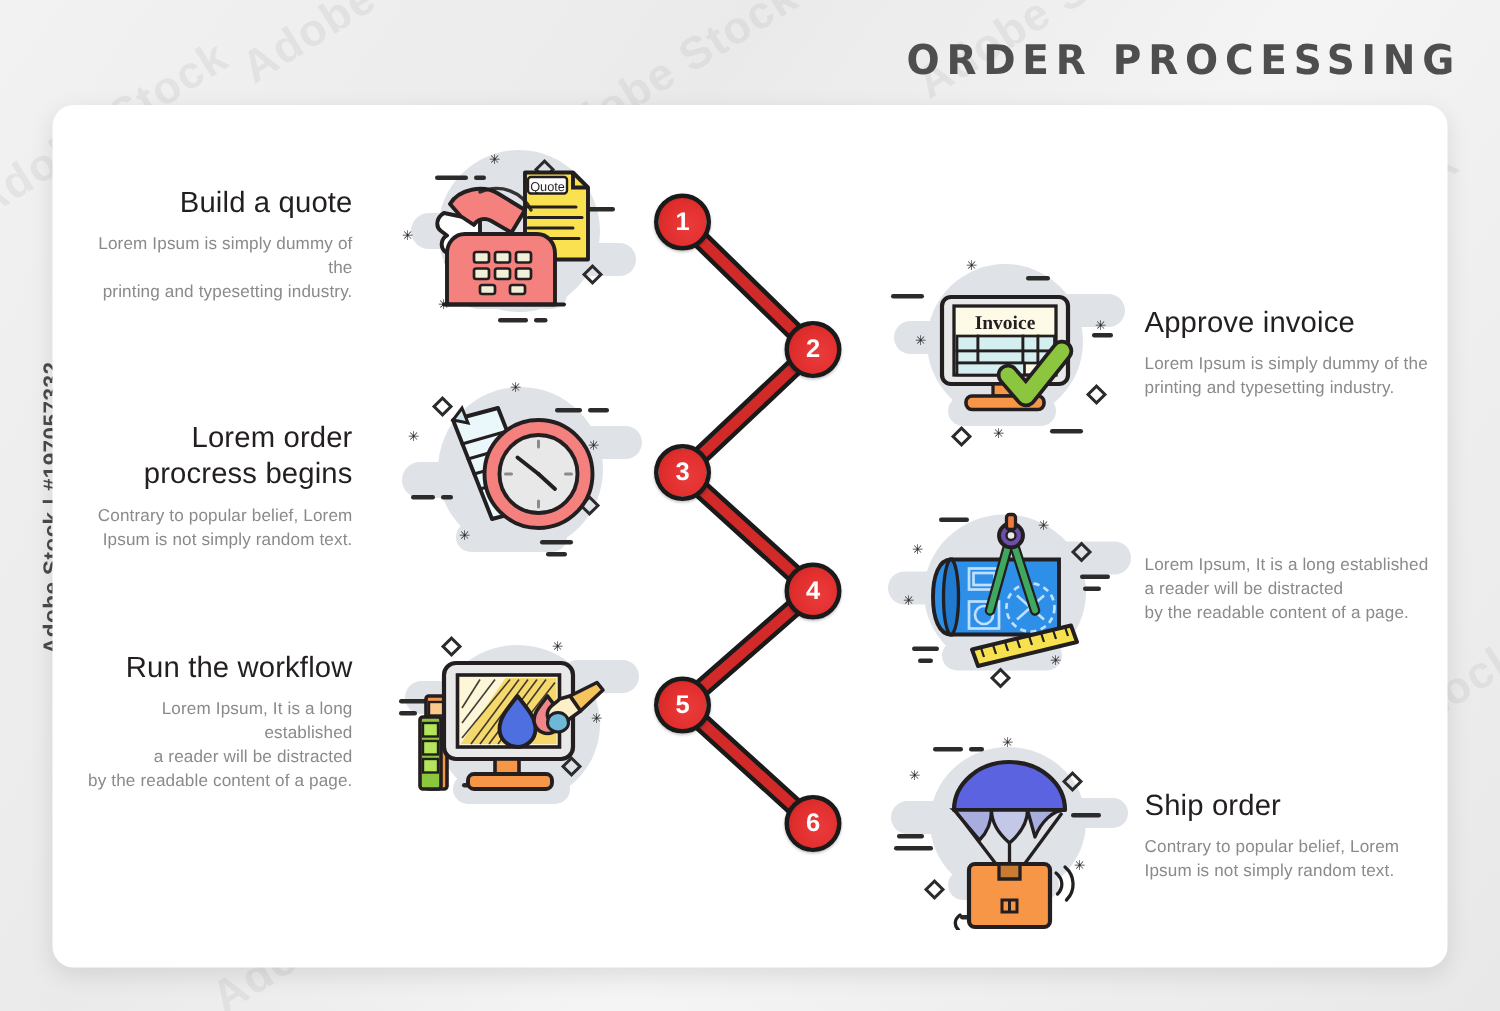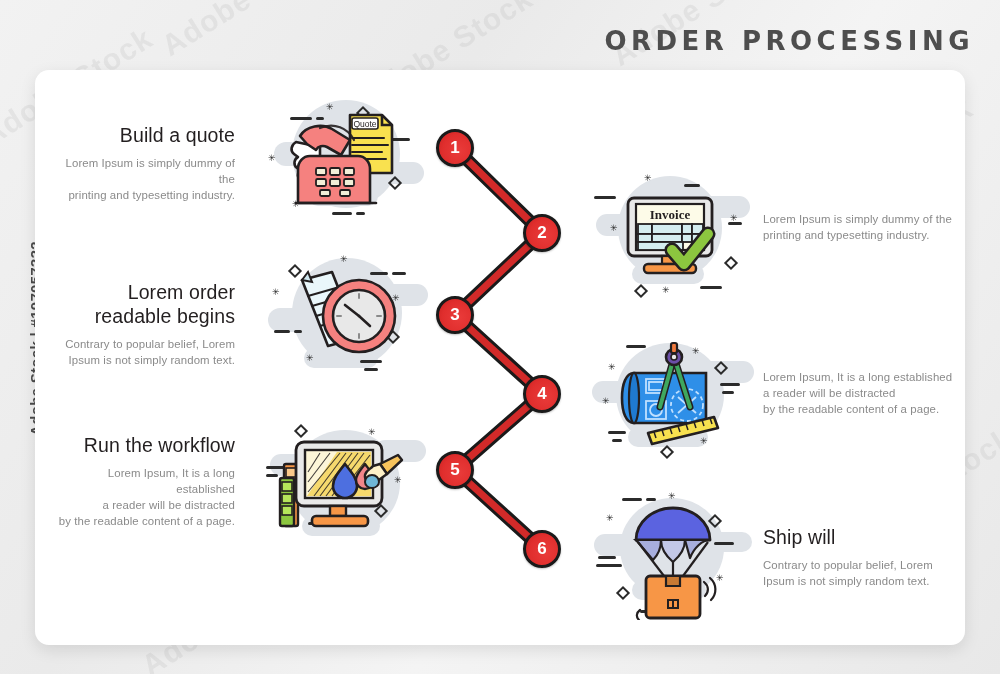--- a/index.html
+++ b/index.html
@@ -162,54 +162,55 @@
     <div class="t-head">Build a quote</div>
     <div class="t-body">
       <div>Lorem Ipsum is simply dummy of the</div>
       <div>printing and typesetting industry.</div>
     </div>
   </div>
 
   <div class="tblock right-align" style="left:55px; top:281px; width:180px;">
     <div class="t-head">
       <div>Lorem order</div>
-      <div>readable begins</div>
+      <div>procress begins</div>
     </div>
     <div class="t-body">
       <div>Contrary to popular belief, Lorem</div>
       <div>Ipsum is not simply random text.</div>
     </div>
   </div>
 
   <div class="tblock right-align" style="left:48px; top:434px; width:187px;">
     <div class="t-head">Run the workflow</div>
     <div class="t-body">
       <div>Lorem Ipsum, It is a long established</div>
       <div>a reader will be distracted</div>
       <div>by the readable content of a page.</div>
     </div>
   </div>
 
   <div class="tblock left-align" style="left:763px; top:204px; width:190px;">
+    <div class="t-head">Approve invoice</div>
     <div class="t-body">
       <div>Lorem Ipsum is simply dummy of the</div>
       <div>printing and typesetting industry.</div>
     </div>
   </div>
 
   <div class="tblock left-align" style="left:763px; top:362px; width:192px;">
     <div class="t-body">
       <div> Lorem Ipsum, It is a long established</div>
       <div>a reader will be distracted</div>
       <div>by the readable content of a page.</div>
     </div>
   </div>
 
   <div class="tblock left-align" style="left:763px; top:526px; width:190px;">
-    <div class="t-head">Ship will</div>
+    <div class="t-head">Ship order</div>
     <div class="t-body">
       <div>Contrary to popular belief, Lorem</div>
       <div>Ipsum is not simply random text.</div>
     </div>
   </div>
 
   <div class="icon-scene" style="left:262px; top:90px;">
     <div class="blob" style="left:30px; top:10px; width:108px; height:108px;"></div>
     <div class="blob" style="left:12px; top:52px; width:58px; height:24px; border-radius:12px;"></div>
     <div class="blob" style="left:106px; top:72px; width:56px; height:22px; border-radius:11px;"></div>

